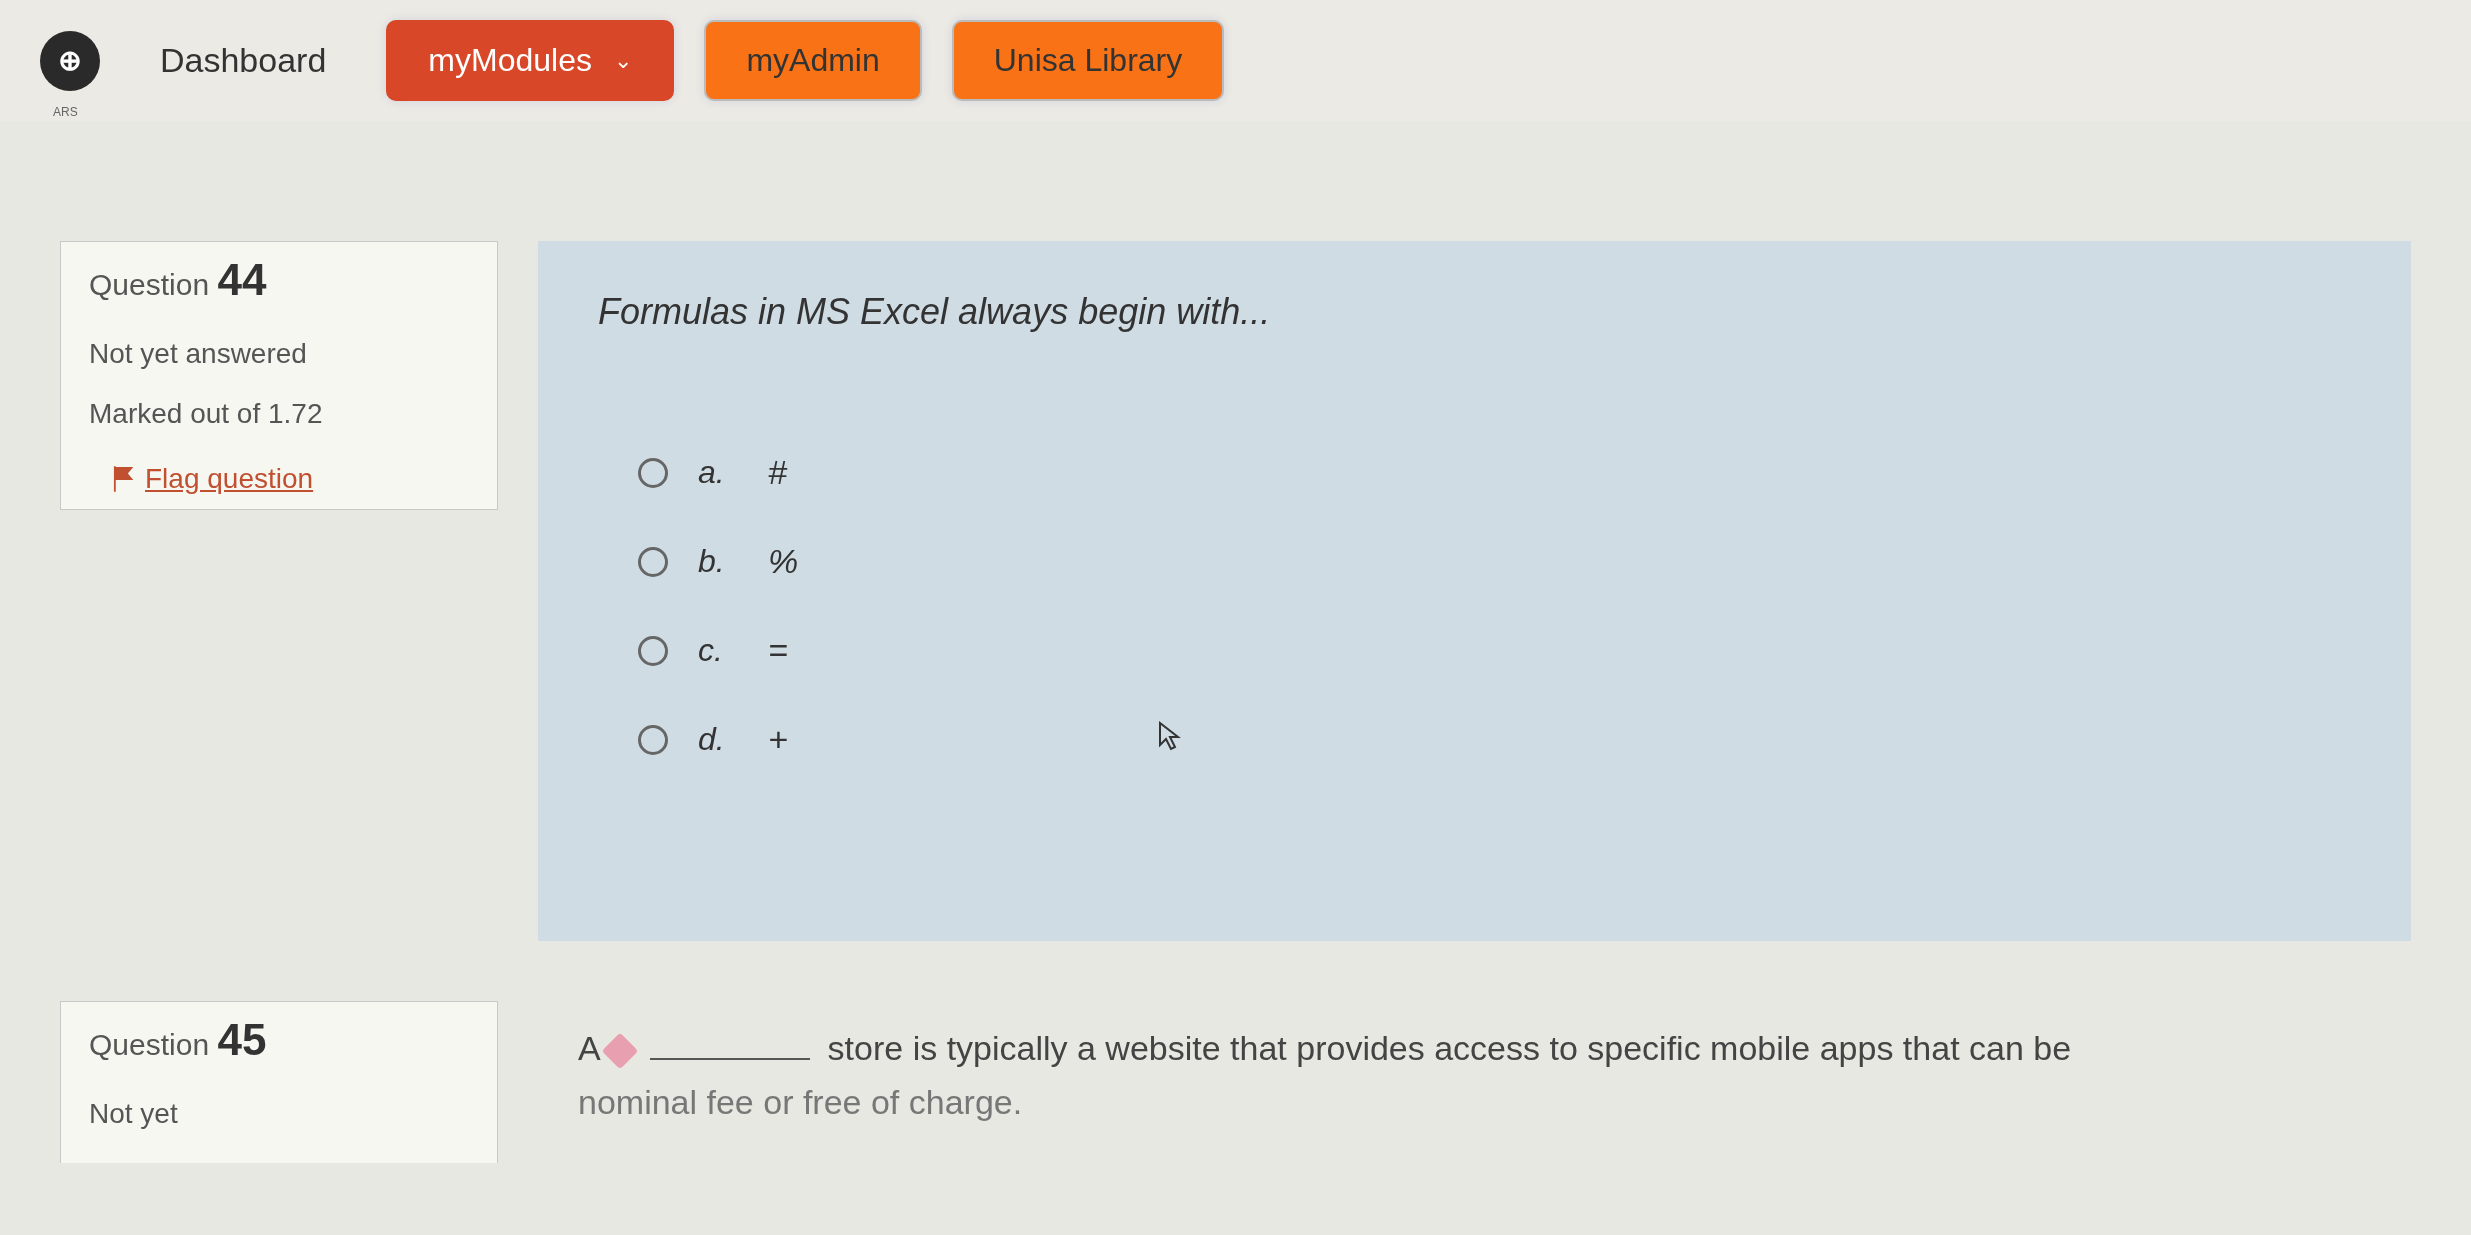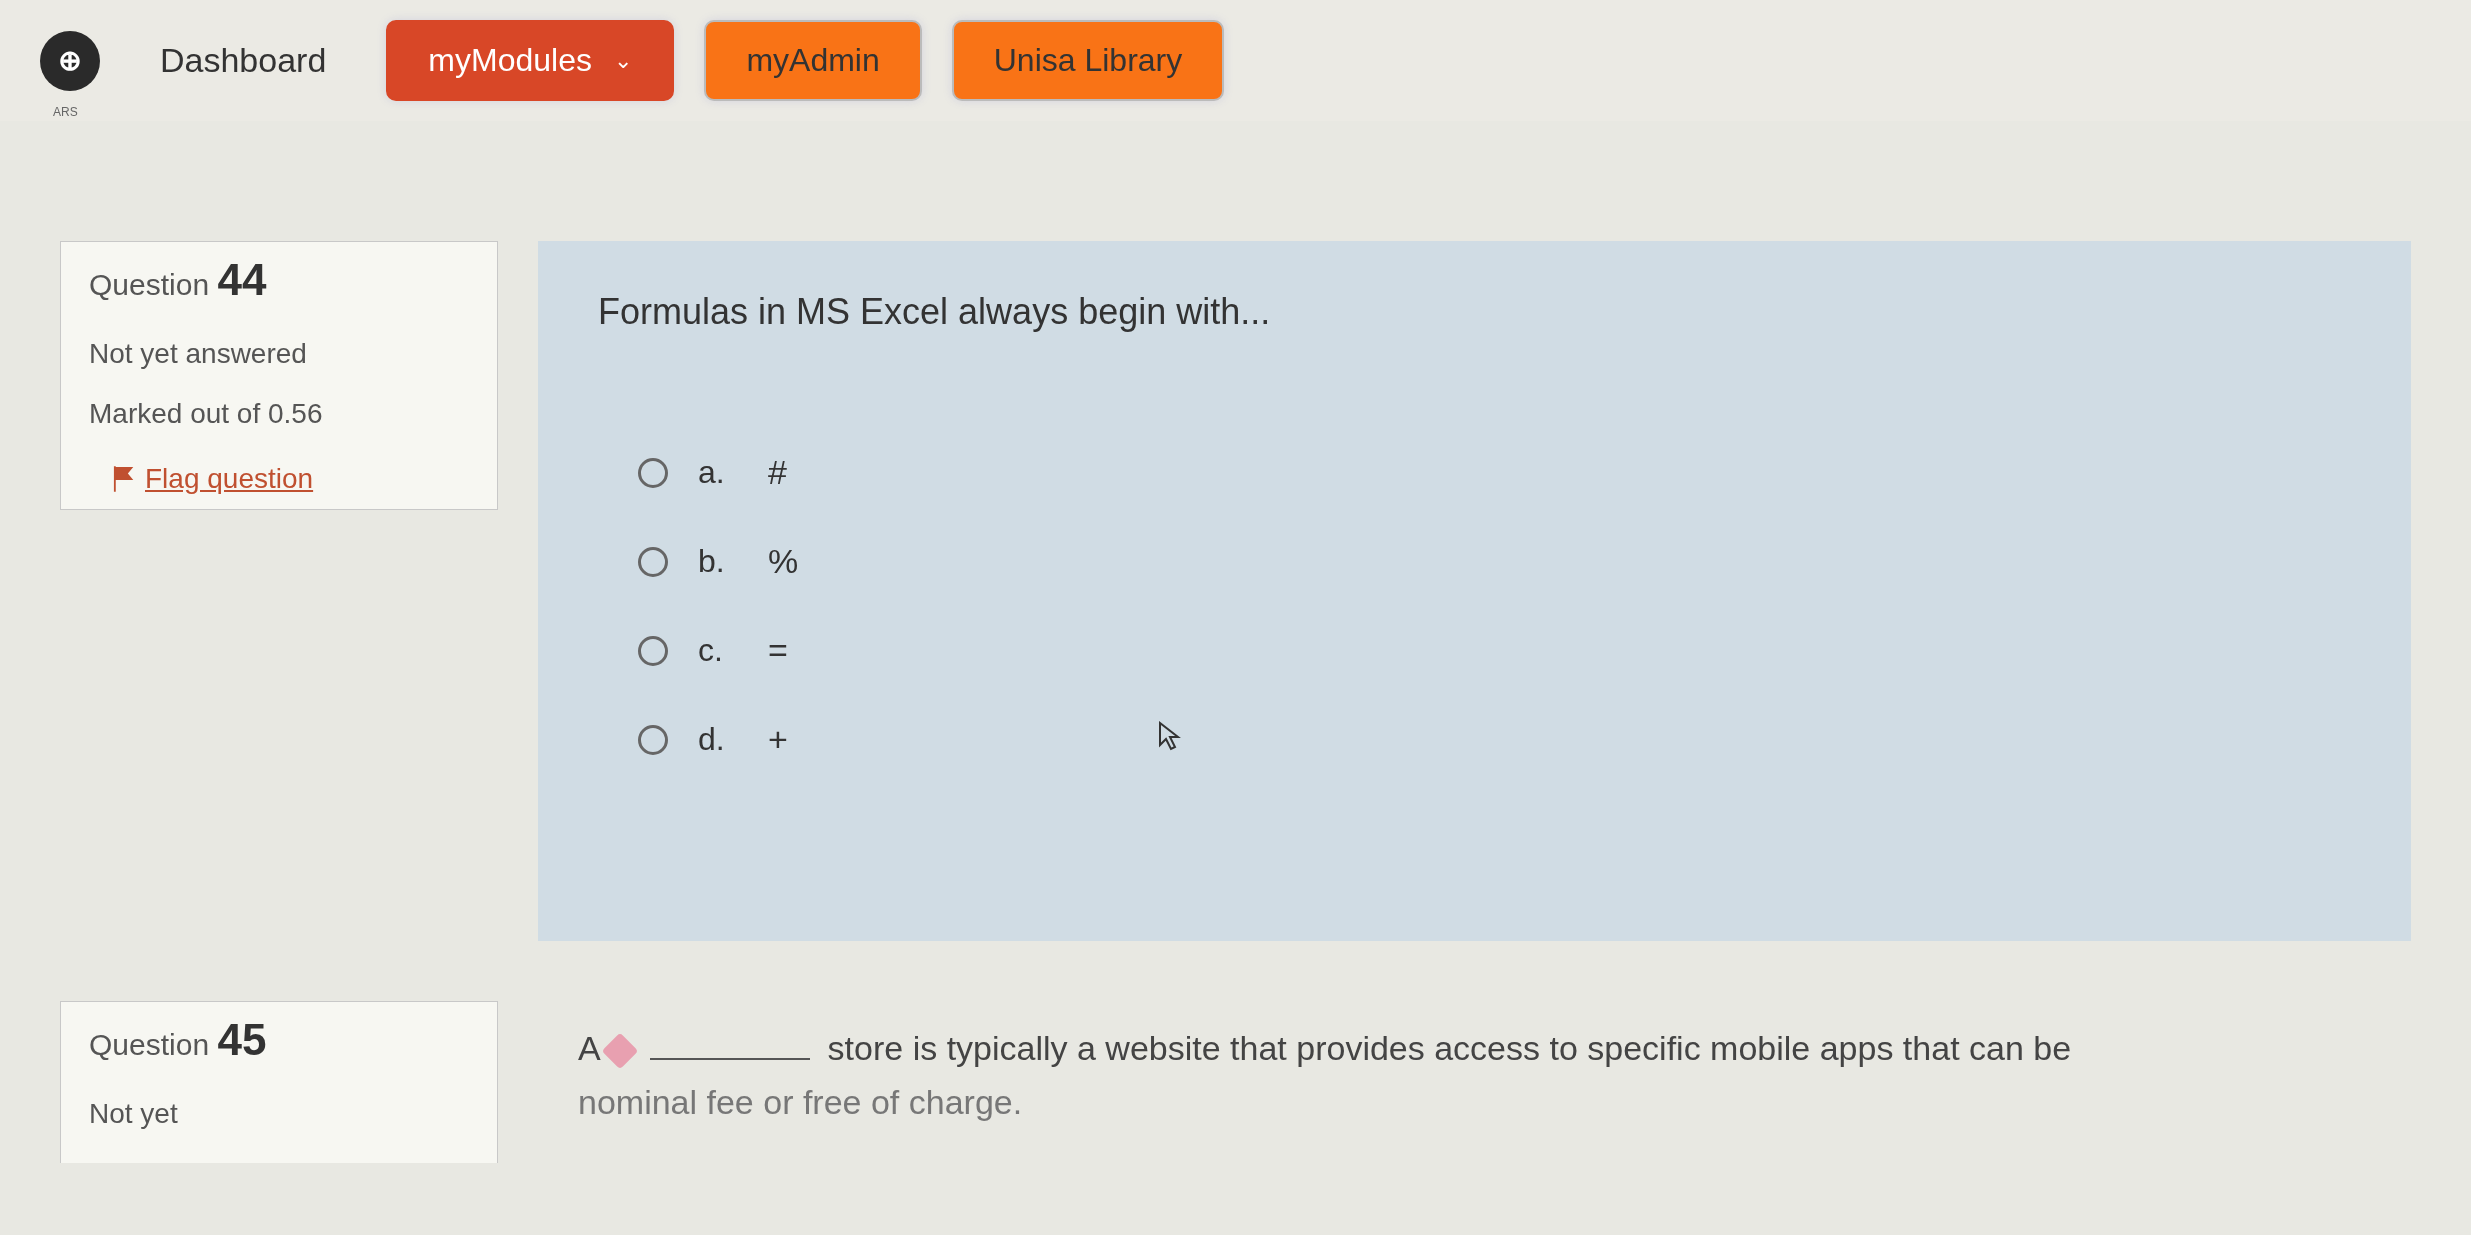--- a/index.html
+++ b/index.html
@@ -109,20 +109,21 @@
     .flag-icon {
       width: 22px;
       height: 26px;
     }
     .qbody {
       flex: 1;
       background: #d0dce4;
       padding: 50px 60px 80px 60px;
       min-height: 700px;
       position: relative;
+      font-style: italic;
     }
     .qtext {
       font-size: 36px;
       color: #333;
       margin-bottom: 120px;
     }
     .answers {
       padding-left: 40px;
     }
     .answer {
@@ -208,21 +209,21 @@
   <button class="nav-btn">Unisa Library</button>
 </div>
 
 <div class="content">
   <div class="qbox">
     <div class="qtitle">
       <span>Question</span>
       <span class="qnum">44</span>
     </div>
     <div class="qstatus">Not yet answered</div>
-    <div class="qmarked">Marked out of 0.56</div>
+    <div class="qmarked">Marked out of 1.72</div>
     <a class="flag-link">
       <svg class="flag-icon" viewBox="0 0 24 28">
         <path d="M2 0 L2 28 M2 2 L20 2 L15 8 L20 14 L2 14 Z" fill="#c05030" stroke="#c05030" stroke-width="2"></path>
       </svg>
       <span>Flag question</span>
     </a>
   </div>
 
   <div class="qbody">
     <div class="qtext">Formulas in MS Excel always begin with...</div>

